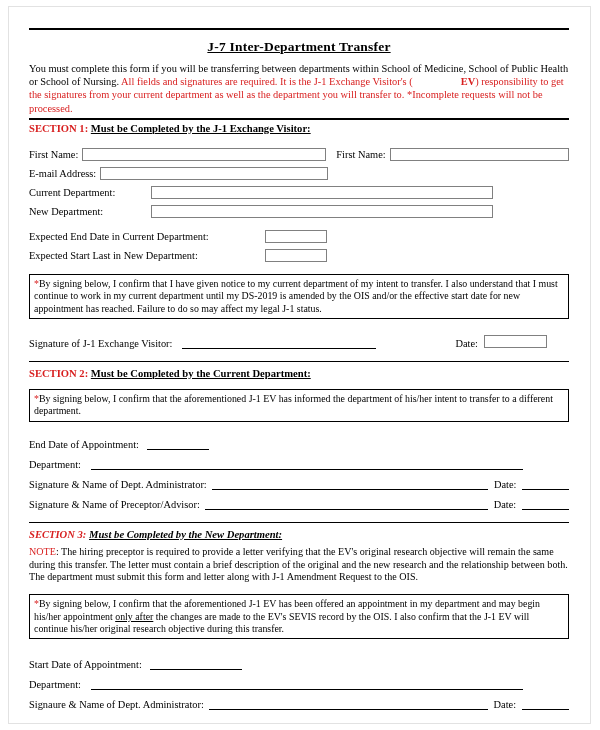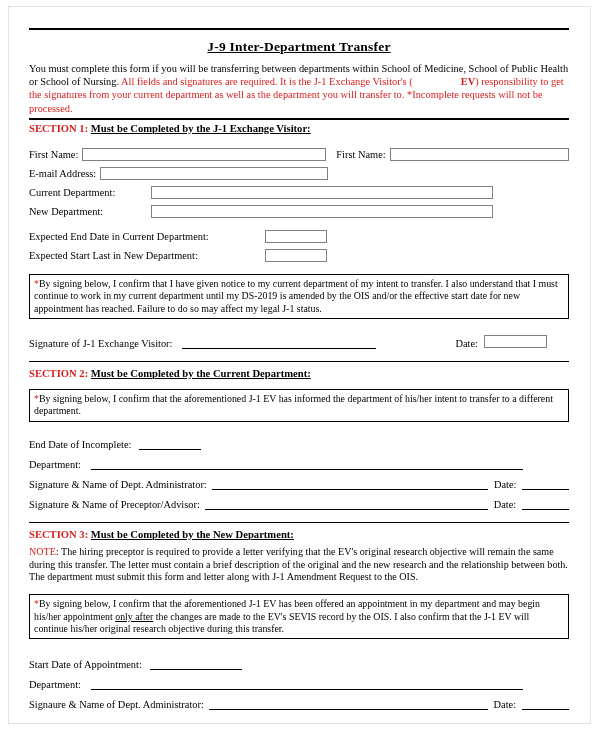--- a/index.html
+++ b/index.html
@@ -170,21 +170,21 @@
 </head>
 <body>
 
 <div class="page">
   <div class="page-border"></div>
 
   <div class="content">
 
     <hr class="hr-heavy">
     <div class="title-wrap">
-      <span class="title">J-9 Inter-Department Transfer</span>
+      <span class="title">J-7 Inter-Department Transfer</span>
     </div>
 
     <div class="intro">
       <span>You must complete this form if you will be transferring between departments within School of Medicine, School of Public Health or School of Nursing.</span>
       <span class="red">All fields and signatures are required.  It is the J-1 Exchange Visitor's (</span><span class="red b">EV</span><span class="red">) responsibility to get the signatures from your current department as well as the department you will transfer to.  *Incomplete requests will not be processed.</span>
     </div>
 
     <hr class="hr-heavy">
 
     <div class="section-head">
@@ -248,21 +248,21 @@
     <div class="section-head" style="padding-top:6px;">
       <span class="sec-num">SECTION 2:</span>
       <span class="sec-title">Must be Completed by the Current Department:</span>
     </div>
 
     <div class="stmt" style="margin-top:8px;margin-bottom:8px;">
       <span class="star">*</span><span>By signing below, I confirm that the aforementioned J-1 EV has informed the department of his/her intent to transfer to a different department.</span>
     </div>
 
     <div class="sigrow">
-      <span class="siglabel">End Date of Incomplete:</span>
+      <span class="siglabel">End Date of Appointment:</span>
       <span class="ruled" style="width:62px; margin-left:8px;"></span>
     </div>
 
     <div class="sigrow">
       <span class="siglabel">Department:</span>
       <span class="ruled-thin" style="width:432px; margin-left:10px;"></span>
     </div>
 
     <div class="sigrow">
       <span class="siglabel">Signature &amp; Name of Dept. Administrator:</span>
@@ -274,21 +274,21 @@
     <div class="sigrow">
       <span class="siglabel">Signature &amp; Name of  Preceptor/Advisor:</span>
       <span class="ruled-thin" style="width:284px; margin-left:5px;"></span>
       <span class="siglabel" style="margin-left:6px;">Date:</span>
       <span class="ruled-thin" style="width:47px; margin-left:6px;"></span>
     </div>
 
     <div class="spacer-12"></div>
     <hr class="hr-med">
 
-    <div class="section-head" style="padding-top:6px;">
+    <div class="section-head" style="padding-top:6px;font-style:italic;">
       <span class="sec-num">SECTION 3:</span>
       <span class="sec-title">Must be Completed by the New Department:</span>
     </div>
 
     <div class="note">
       <span class="note-lbl">NOTE</span><span>: The hiring preceptor is required to provide a letter verifying that the EV's original research objective will remain the same during this transfer.  The letter must contain a brief description of the original and the new research and the relationship between both.  The department must submit this form and letter along with J-1 Amendment Request to the OIS.</span>
     </div>
 
     <div class="stmt" style="margin-top:10px;margin-bottom:8px;">
       <span class="star">*</span><span>By signing below, I confirm that the aforementioned J-1 EV has been offered an appointment in my department and may begin his/her appointment </span><span class="uline">only after</span><span> the changes are made to the EV's SEVIS record by the OIS.  I also confirm that the J-1 EV will continue his/her original research objective during this transfer.</span>

